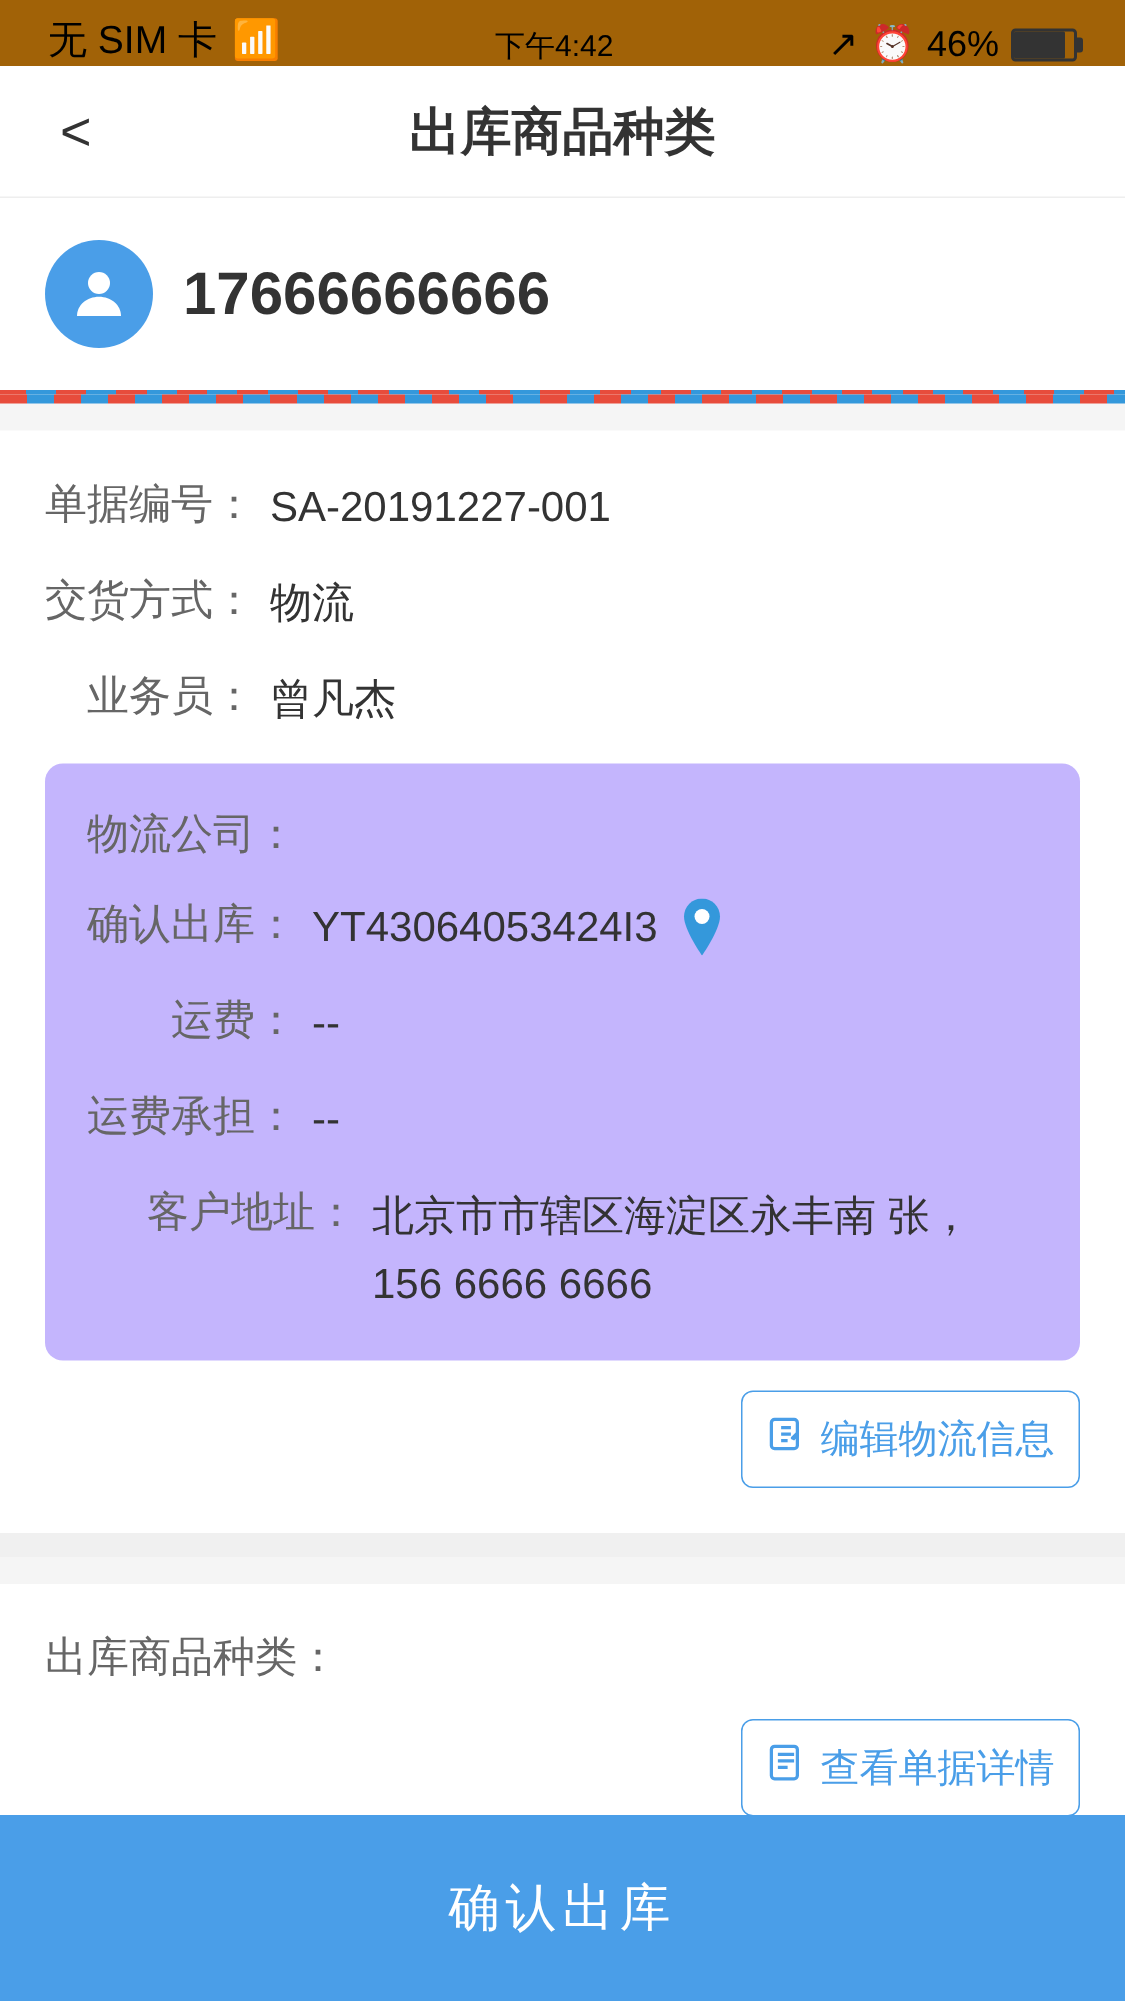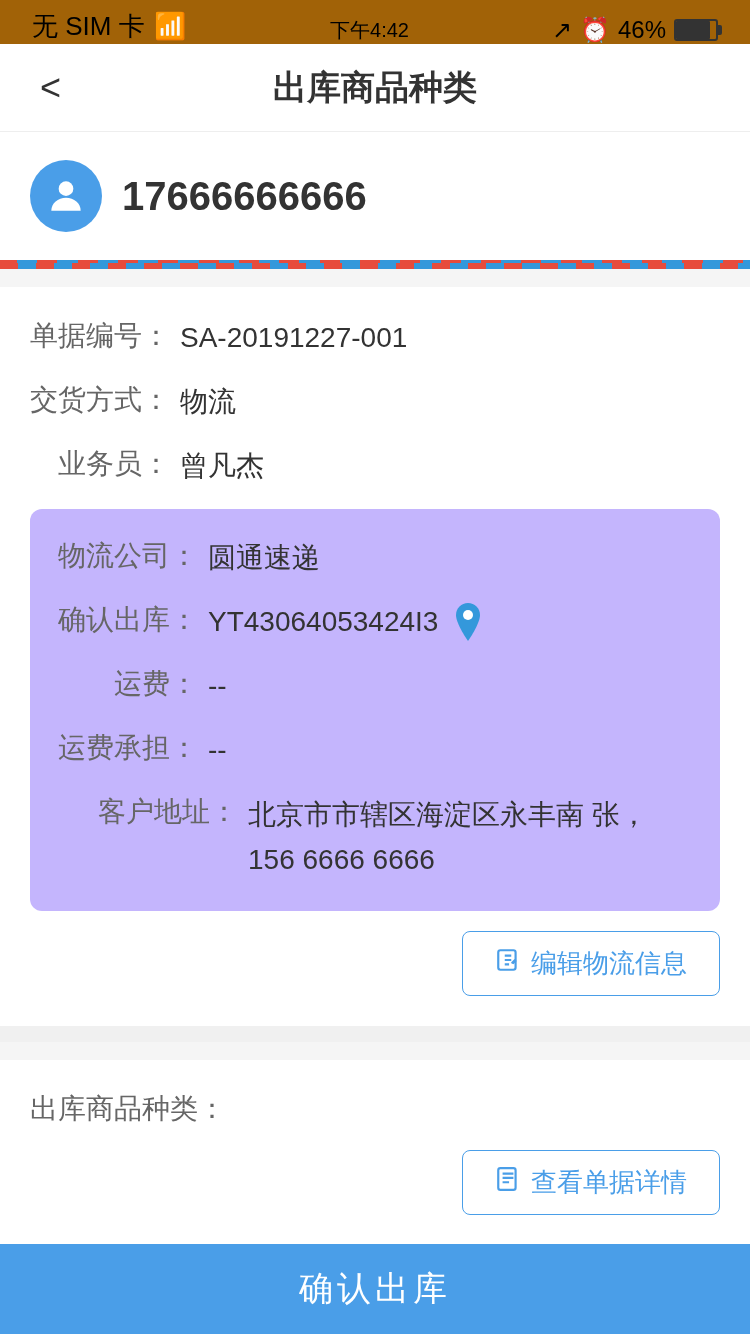--- a/index.html
+++ b/index.html
@@ -146,21 +146,21 @@
     .edit-logistics-btn {
       display: flex;
       align-items: center;
       justify-content: flex-end;
       margin-top: 20px;
     }
     .btn-outline {
       border: 1.5px solid #4a9ee8;
       color: #4a9ee8;
       border-radius: 8px;
-      padding: 14px 32px;
+      padding: 14px 16px;
       font-size: 26px;
       display: flex;
       align-items: center;
       gap: 10px;
       background: #fff;
       cursor: pointer;
     }
     .btn-outline .btn-icon {
       font-size: 26px;
     }
@@ -184,21 +184,21 @@
     .bottom-spacer {
       height: 180px;
     }
 
     
     .confirm-bar {
       position: fixed;
       bottom: 0;
       left: 0;
       width: 750px;
-      height: 90px;
+      height: 124px;
       background: #4a9ee8;
       display: flex;
       align-items: center;
       justify-content: center;
       cursor: pointer;
     }
     .confirm-bar span {
       color: #fff;
       font-size: 34px;
       font-weight: 500;
@@ -252,21 +252,20 @@
     <span class="info-value">物流</span>
   </div>
   <div class="info-row">
     <span class="info-label">业务员：</span>
     <span class="info-value">曾凡杰</span>
   </div>
 
   <div class="logistics-card">
     <div class="info-row">
       <span class="info-label">物流公司：</span>
-      <span class="info-value">圆通速递</span>
     </div>
     <div class="info-row">
       <span class="info-label">确认出库：</span>
       <span class="info-value">
         <span>YT43064053424I3</span>
         <span class="pin-icon">
           <svg width="32" height="38" viewBox="0 0 32 38" fill="none">
             <path d="M16 0C9.4 0 4 5.4 4 12c0 9 12 26 12 26S28 21 28 12C28 5.4 22.6 0 16 0z" fill="#3498db"></path>
             <circle cx="16" cy="12" r="5" fill="white"></circle>
           </svg>

